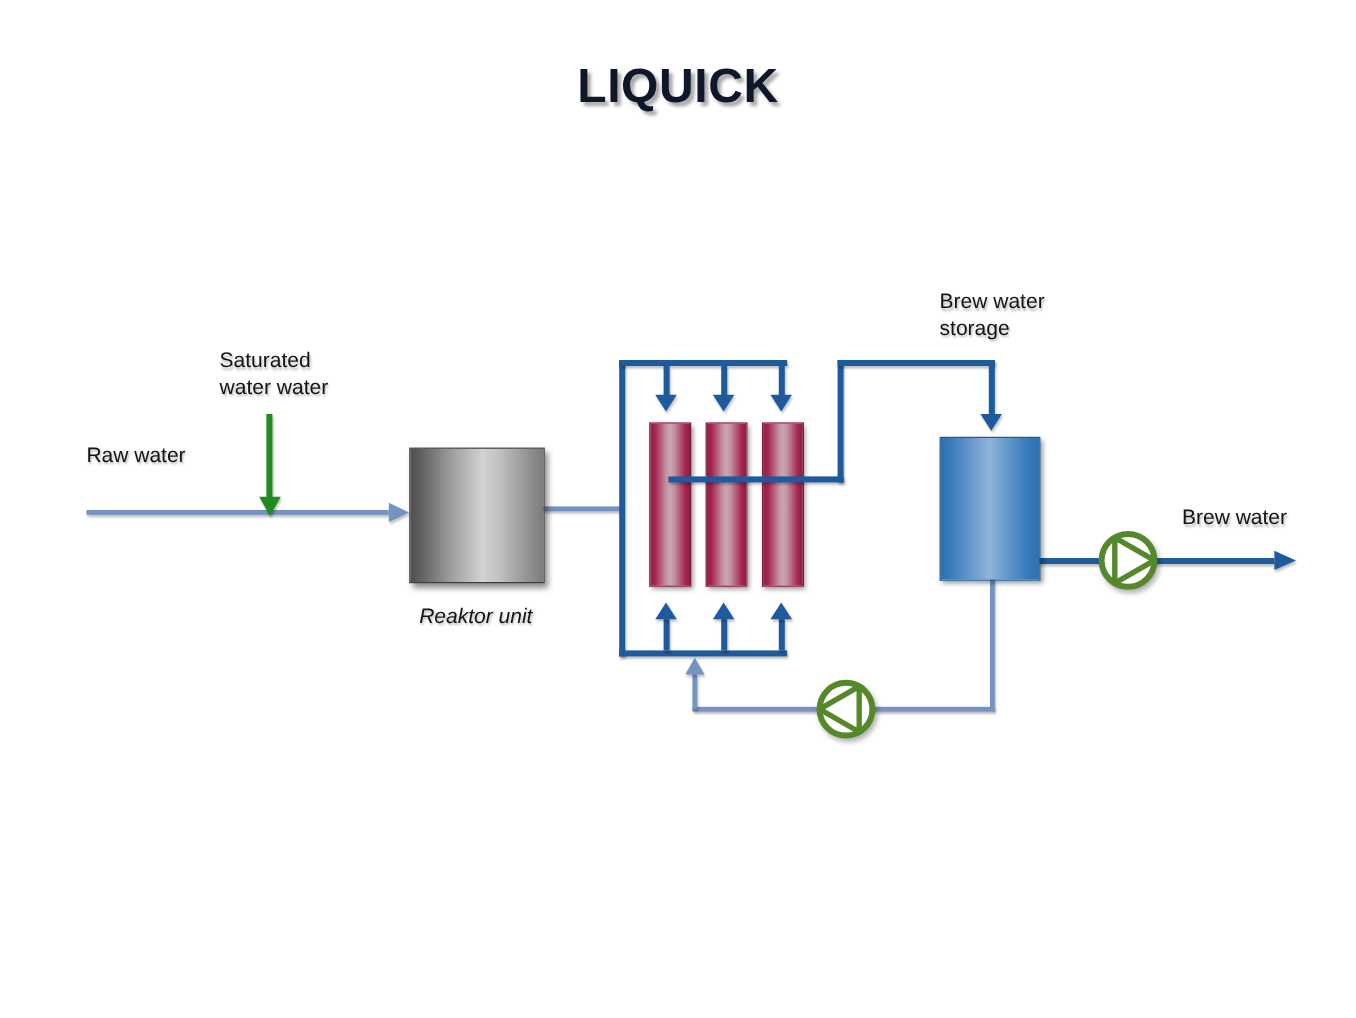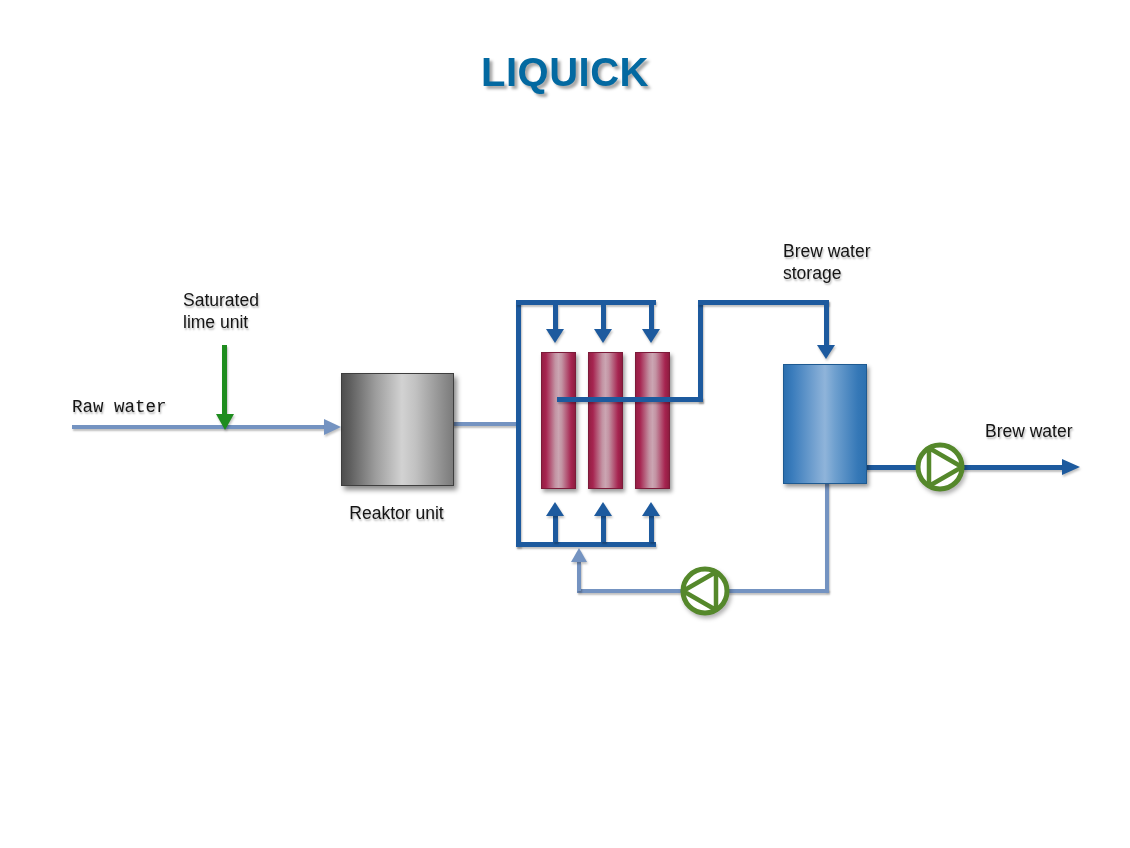--- a/index.html
+++ b/index.html
@@ -1,21 +1,21 @@
 <!DOCTYPE html>
 <html><head>
 <meta charset="utf-8">
 <style>
   html,body{margin:0;padding:0;background:#fff;}
   #stage{position:relative;width:1130px;height:848px;background:#ffffff;overflow:hidden;
          font-family:"Liberation Sans",sans-serif;}
 
   
   .title{position:absolute;left:0;right:0;top:50px;text-align:center;
-         font-size:40px;font-weight:bold;letter-spacing:.5px;color:#0369a1;
+         font-size:40px;font-weight:bold;letter-spacing:.5px;color:#0f172a;
          text-shadow:3px 3px 3px rgba(0,0,0,0.35);}
   .lbl{position:absolute;font-size:17.5px;line-height:22px;color:#141414;
        white-space:pre-line;text-shadow:1px 2px 2px rgba(0,0,0,0.28);}
   .lbl.center{text-align:center;}
 
   
   .pipe{position:absolute;z-index:1;}
   .pd{background:#1D5A9E;box-shadow:1px 2px 2px rgba(0,0,0,0.25);}
   .pl{background:#7493C1;box-shadow:1px 2px 2px rgba(0,0,0,0.25);}
   .pg{background:#1E8C1E;box-shadow:1px 2px 2px rgba(0,0,0,0.25);}
@@ -47,26 +47,26 @@
         filter:drop-shadow(2px 3px 2px rgba(0,0,0,0.3));}
   .over{z-index:3;}
 </style>
 </head>
 <body>
 
 <div id="stage">
 
   <div class="title">LIQUICK</div>
 
-  <div class="lbl" style="left:72px;top:396px;font-family:Liberation Mono, monospace;">Raw water</div>
+  <div class="lbl" style="left:72px;top:368px;">Raw water</div>
   <div class="lbl" style="left:183px;top:289px;">Saturated
-lime unit</div>
+water water</div>
   <div class="lbl" style="left:985px;top:420px;">Brew water</div>
 
-  <div class="lbl center" style="left:331px;top:502px;width:131px;">Reaktor unit</div>
+  <div class="lbl center" style="left:331px;top:502px;width:131px;font-style:italic;">Reaktor unit</div>
   <div class="lbl" style="left:783px;top:240px;">Brew water
 storage</div>
 
   <div class="pipe pl" style="left:72px;top:425px;width:252px;height:4px;"></div>
   <div class="arr right-light" style="left:324px;top:419px;"></div>
 
   <div class="pipe pg" style="left:222px;top:345px;width:5px;height:70px;"></div>
   <div class="arr down-green" style="left:216px;top:414px;"></div>
 
   <div class="reactor"></div>

